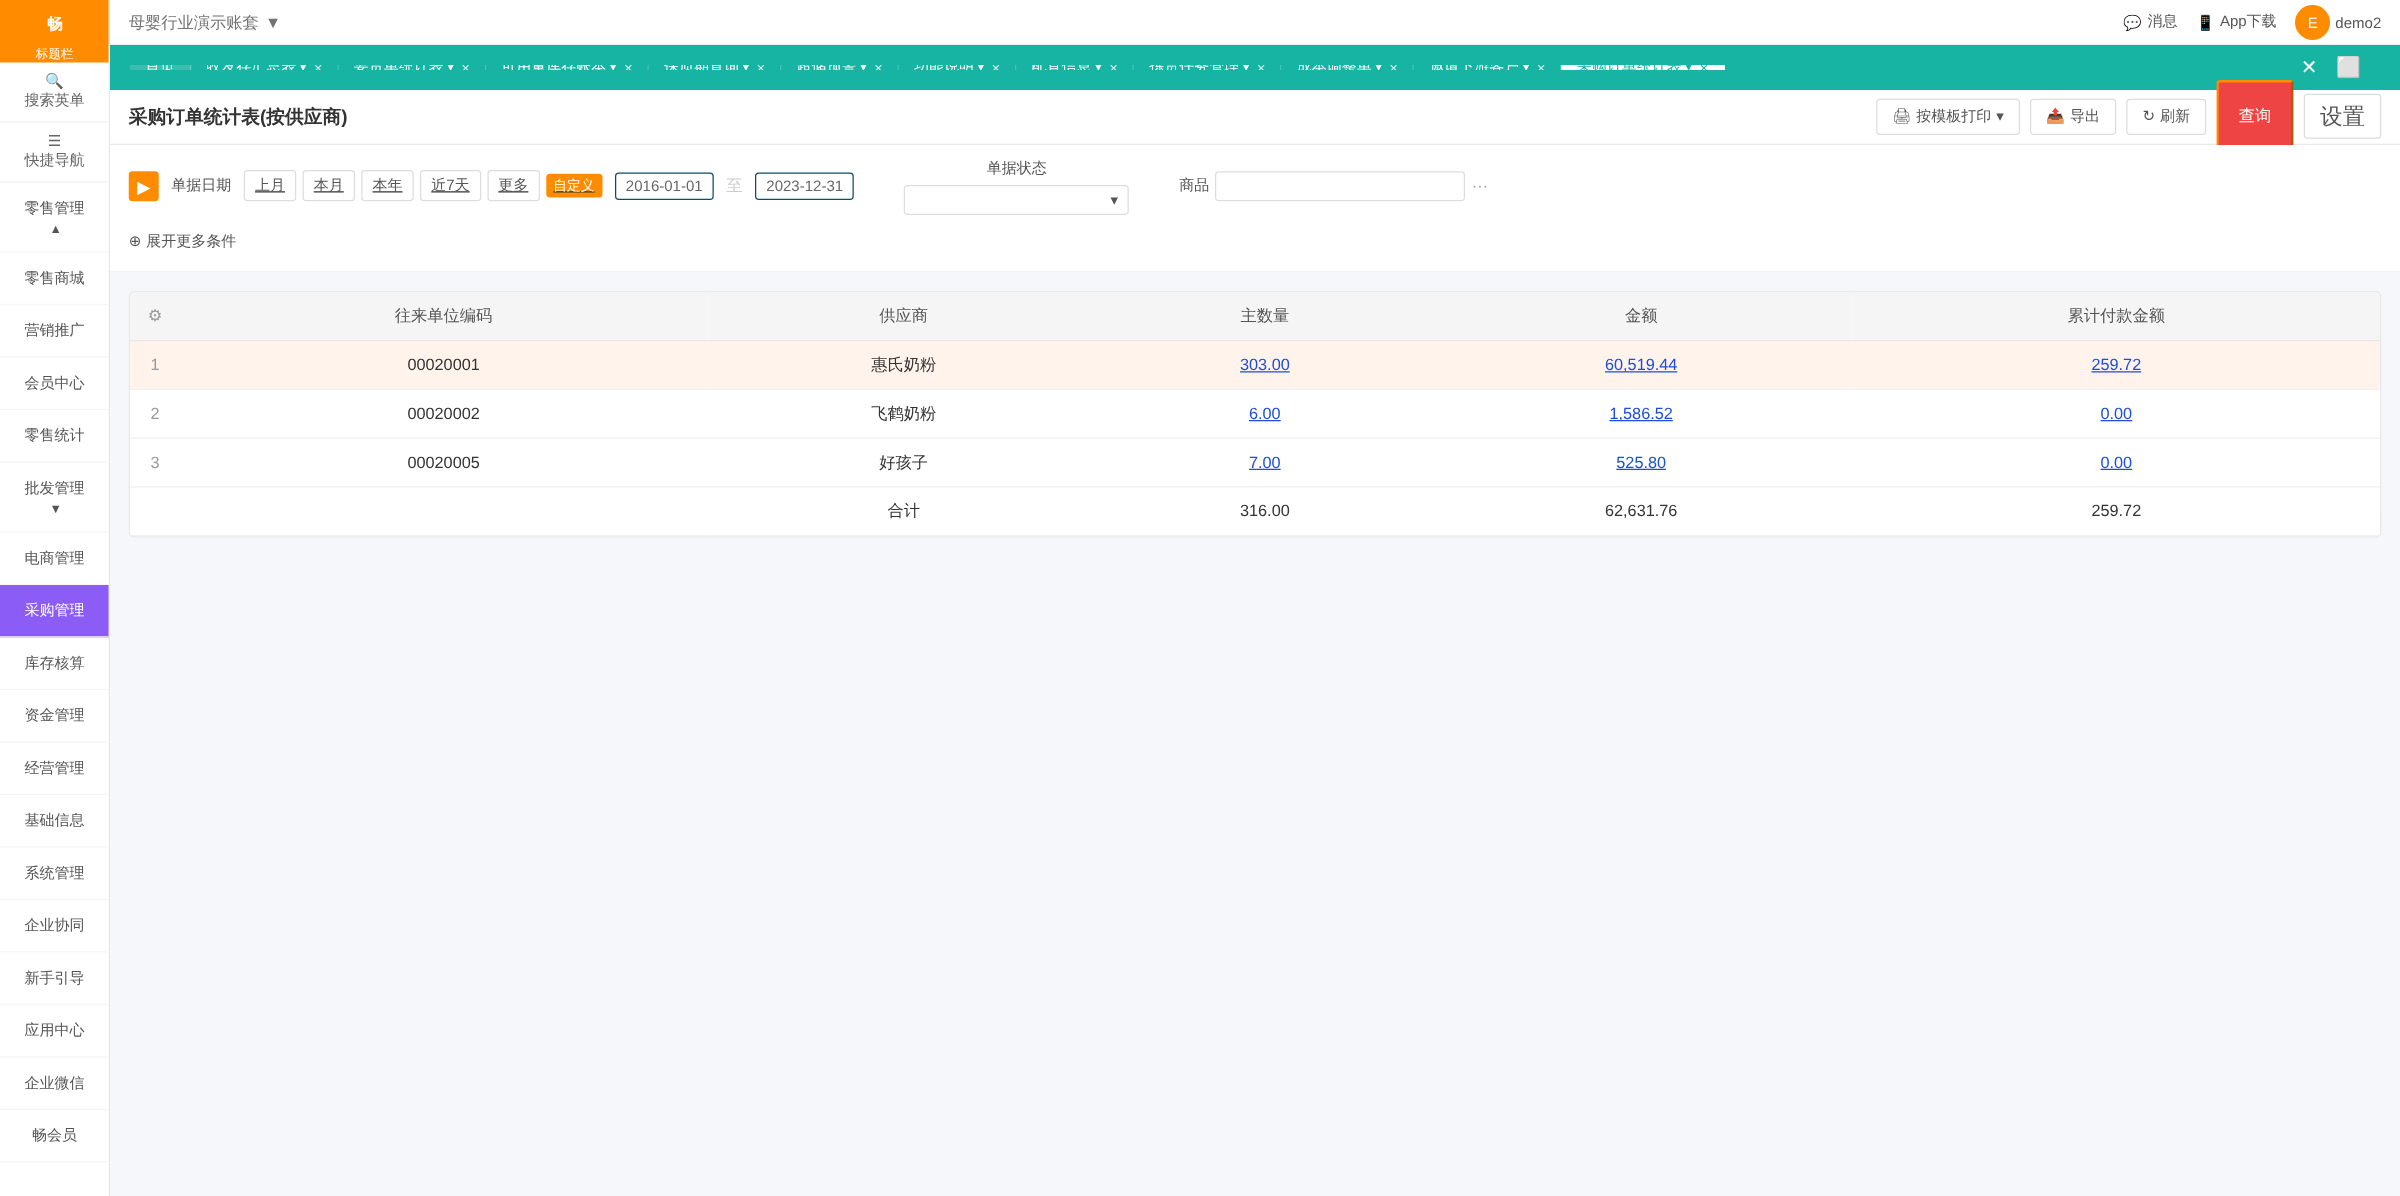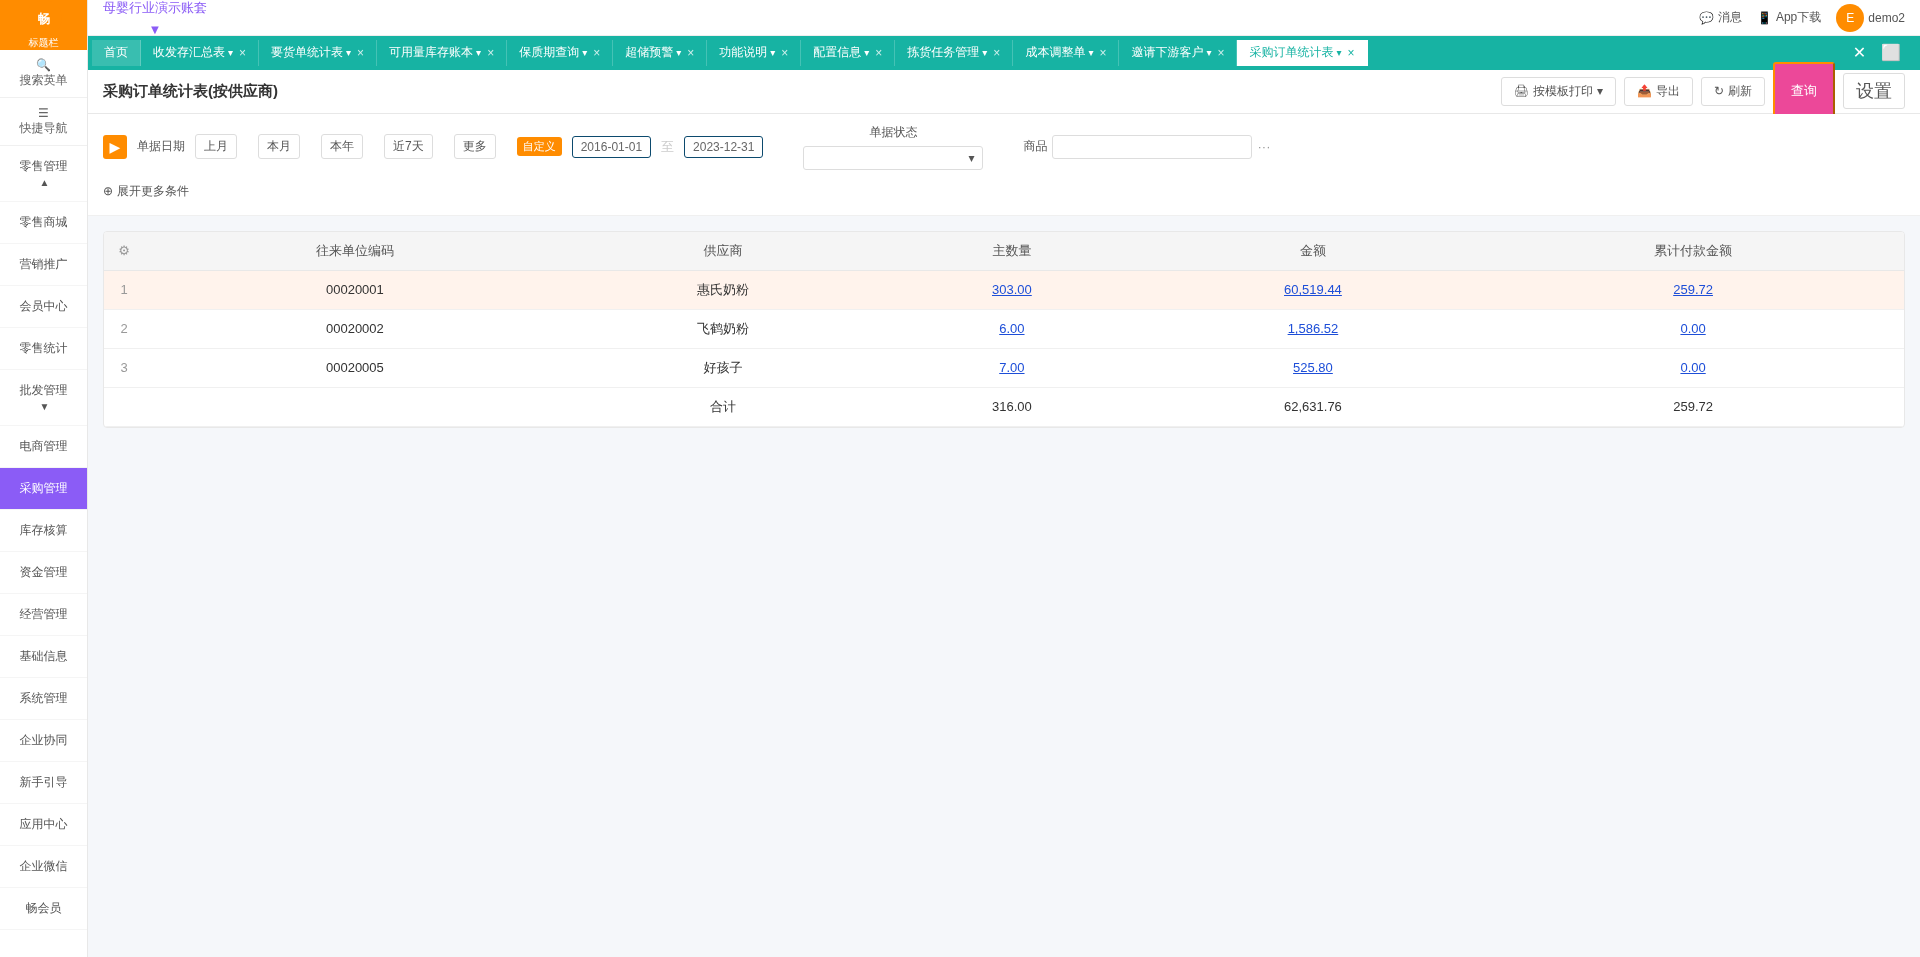--- a/index.html
+++ b/index.html
@@ -13,45 +13,45 @@
     .sidebar-search { padding: 8px 10px; border-bottom: 1px solid #f0f0f0; cursor: pointer; text-align: center; color: #666; font-size: 12px; }
     .sidebar-nav { padding: 8px 10px; border-bottom: 1px solid #f0f0f0; cursor: pointer; text-align: center; color: #666; font-size: 12px; }
     .sidebar-item { padding: 12px 5px; text-align: center; color: #555; font-size: 12px; cursor: pointer; border-bottom: 1px solid #f5f5f5; position: relative; }
     .sidebar-item.active { color: #fff; background: #8b5cf6; }
     .sidebar-item .item-arrow { font-size: 10px; margin-left: 2px; }
 
     
     .main { flex: 1; display: flex; flex-direction: column; overflow: hidden; }
 
     
-    .topnav { background: #17b3a3; height: 36px; display: flex; align-items: center; padding: 4px; overflow: hidden; }
+    .topnav { background: #17b3a3; height: 36px; display: flex; align-items: center; padding: 16px; overflow: hidden; }
     .topnav-tabs { display: flex; height: 100%; overflow: hidden; flex: 1; }
     .topnav-tab { display: flex; align-items: center; padding: 0 12px; height: 100%; color: #fff; font-size: 12px; cursor: pointer; white-space: nowrap; border-right: 1px solid rgba(255,255,255,0.2); position: relative; flex-shrink: 0; }
     .topnav-tab.active { background: #fff; color: #17b3a3; }
     .topnav-tab.active .tab-close { color: #17b3a3; }
     .topnav-tab .tab-close { margin-left: 6px; font-size: 12px; color: rgba(255,255,255,0.8); cursor: pointer; }
     .topnav-tab .tab-arrow { margin-left: 3px; font-size: 10px; }
     .topnav-actions { display: flex; align-items: center; padding: 0 10px; gap: 5px; flex-shrink: 0; }
     .topnav-action-btn { color: #fff; background: none; border: none; cursor: pointer; font-size: 16px; padding: 2px 5px; }
 
     
     .header-bar { background: #fff; height: 44px; display: flex; align-items: center; padding: 0 15px; border-bottom: 1px solid #e8e8e8; justify-content: space-between; flex-shrink: 0; }
     .header-left { display: flex; align-items: center; gap: 15px; }
     .header-title { font-size: 15px; font-weight: bold; color: #333; }
     .header-right { display: flex; align-items: center; gap: 8px; }
     .header-btn { display: flex; align-items: center; gap: 4px; padding: 5px 12px; border: 1px solid #ddd; border-radius: 3px; background: #fff; color: #555; font-size: 12px; cursor: pointer; }
-    .header-btn-primary { background: #ec4899; color: #fff; border-color: #ff8c00; border-radius: 3px; padding: 18px 16px; font-size: 13px; cursor: pointer; }
+    .header-btn-primary { background: #ef4444; color: #fff; border-color: #ff8c00; border-radius: 3px; padding: 18px 16px; font-size: 13px; cursor: pointer; }
     .header-btn-secondary { background: #fff; color: #555; border: 1px solid #ddd; border-radius: 3px; padding: 5px 12px; font-size: 18px; cursor: pointer; }
 
     
     .filter-bar { background: #fff; padding: 10px 15px; border-bottom: 1px solid #f0f0f0; flex-shrink: 0; }
     .filter-row { display: flex; align-items: center; gap: 10px; flex-wrap: wrap; }
     .filter-toggle { width: 24px; height: 24px; background: #ff8c00; color: #fff; border: none; border-radius: 3px; cursor: pointer; display: flex; align-items: center; justify-content: center; font-size: 14px; flex-shrink: 0; }
     .filter-label { color: #555; font-size: 12px; flex-shrink: 0; }
-    .filter-date-btns { display: flex; gap: 21px; align-items: center; }
+    .filter-date-btns { display: flex; gap: 5px; align-items: center; text-decoration: underline; }
     .filter-date-btn { padding: 3px 8px; border: 1px solid #ddd; border-radius: 3px; font-size: 12px; cursor: pointer; background: #fff; color: #555; }
     .filter-date-tag { background: #ff8c00; color: #fff; padding: 2px 6px; border-radius: 3px; font-size: 11px; }
     .filter-date-range { color: #666; font-size: 12px; border: 1px solid #0c4a6e; padding: 3px 8px; border-radius: 3px; background: #fff; }
     .filter-separator { color: #ccc; }
     .filter-select-group { display: flex; align-items: center; gap: 5px; margin-left: 30px; flex-direction: column; }
     .filter-select { border: 1px solid #ddd; border-radius: 3px; padding: 4px 8px; font-size: 12px; color: #555; background: #fff; min-width: 120px; cursor: pointer; display: flex; align-items: center; justify-content: space-between; }
     .filter-goods-group { display: flex; align-items: center; gap: 5px; margin-left: 30px; }
     .filter-goods-input { border: 1px solid #ddd; border-radius: 3px; padding: 4px 8px; font-size: 12px; color: #999; background: #fff; width: 200px; }
     .filter-more-btn { display: flex; align-items: center; gap: 4px; cursor: pointer; color: #555; font-size: 12px; margin: 0 auto; padding: 5px 0; }
 
@@ -62,21 +62,21 @@
     .table-container { background: #fff; border-radius: 4px; overflow: hidden; border: 1px solid #e8e8e8; }
     .table { width: 100%; border-collapse: collapse; }
     .table th { background: #f5f5f5; padding: 10px 12px; text-align: center; font-weight: normal; color: #555; font-size: 13px; border-bottom: 1px solid #e8e8e8; white-space: nowrap; }
     .table th:first-child { width: 40px; }
     .table td { padding: 10px 12px; text-align: center; border-bottom: 1px solid #f0f0f0; font-size: 13px; }
     .table td.num-link { color: #1d4ed8; cursor: pointer; text-decoration: underline; }
     .table tr.highlighted td { background: #fff3ec; }
     .table .row-num { color: #999; text-align: center; }
     .gear-icon { color: #999; cursor: pointer; }
     .user-avatar { width: 28px; height: 28px; border-radius: 50%; background: #ff8c00; display: flex; align-items: center; justify-content: center; color: #fff; font-size: 12px; }
-    .workspace-selector { display: flex; align-items: center; gap: 5px; cursor: pointer; color: #8b5cf6; flex-direction: column; }
+    .workspace-selector { display: flex; align-items: center; gap: 5px; cursor: pointer; color: #737373; }
 
     
     .top-user-nav { height: 36px; background: #fff; border-bottom: 1px solid #eee; display: flex; align-items: center; justify-content: space-between; padding: 0 15px; flex-shrink: 0; }
     .top-user-right { display: flex; align-items: center; gap: 15px; }
     .top-user-right .icon-item { display: flex; align-items: center; gap: 4px; color: #555; font-size: 12px; cursor: pointer; }
 
     .tab-home { background: rgba(255,255,255,0.15); }
 
     .content-wrapper { display: flex; flex-direction: column; height: 100%; }
   </style>

